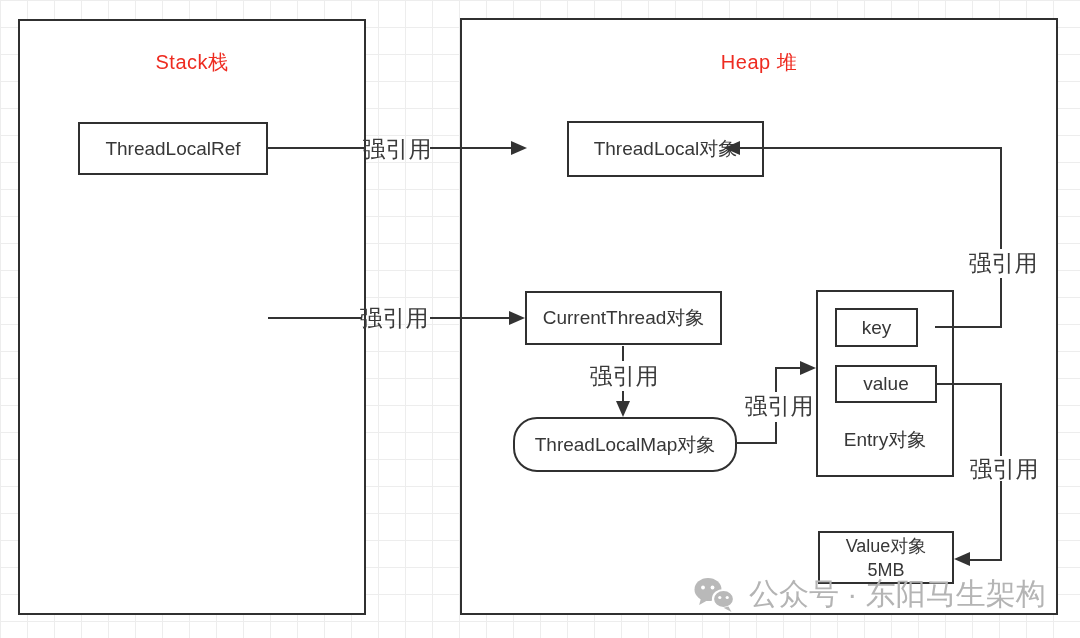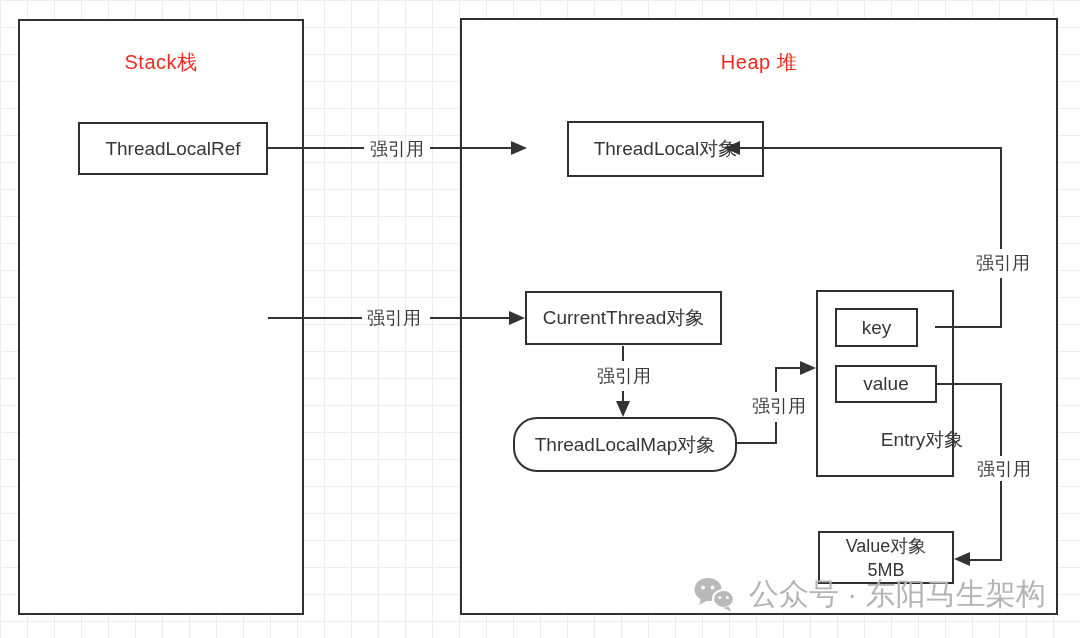--- a/index.html
+++ b/index.html
@@ -25,45 +25,45 @@
   }
   .node{
     position:absolute;background:#ffffff;
     border:2.5px solid #303030;box-sizing:border-box;
     display:flex;align-items:center;justify-content:center;
     font-size:19px;color:#373737;white-space:nowrap;
   }
   .node.plain{background:transparent;}
   .entry-caption{
     position:absolute;left:0;right:0;text-align:center;
-    font-size:19px;color:#373737;padding-left:37px;
+    font-size:19px;color:#373737;
   }
   .vo-lines{text-align:center;font-size:18px;line-height:24px;color:#373737;}
   .hline{position:absolute;height:2.5px;background:#333333;}
   .vline{position:absolute;width:2.5px;background:#333333;}
   .arr{position:absolute;width:0;height:0;}
   .arr-r{border-top:7px solid transparent;border-bottom:7px solid transparent;border-left:16px solid #333333;}
   .arr-l{border-top:7px solid transparent;border-bottom:7px solid transparent;border-right:16px solid #333333;}
   .arr-d{border-left:7px solid transparent;border-right:7px solid transparent;border-top:16px solid #333333;}
   .edge-label{
     position:absolute;transform:translate(-50%,-50%);
-    font-size:18px;color:#3a3a3a;white-space:nowrap;
+    font-size:23px;color:#3a3a3a;white-space:nowrap;
   }
   .watermark{
     position:absolute;left:692px;top:574px;
     display:flex;align-items:center;gap:13px;
     color:#b4b4b4;font-size:30px;white-space:nowrap;
   }
 </style>
 </head>
 <body>
 
 <div class="canvas">
 
-  <div class="region" style="left:18px;top:19px;width:286px;height:596px;">
+  <div class="region" style="left:18px;top:19px;width:348px;height:596px;">
     <div class="region-title" style="top:28px;">Stack栈</div>
   </div>
 
   <div class="region" style="left:460px;top:18px;width:598px;height:597px;">
     <div class="region-title" style="top:29px;">Heap 堆</div>
   </div>
 
   <div class="node" style="left:78px;top:122px;width:190px;height:53px;">ThreadLocalRef</div>
 
   <div class="node" style="left:527px;top:121px;width:197px;height:56px;margin-left:40px;">ThreadLocal对象</div>

